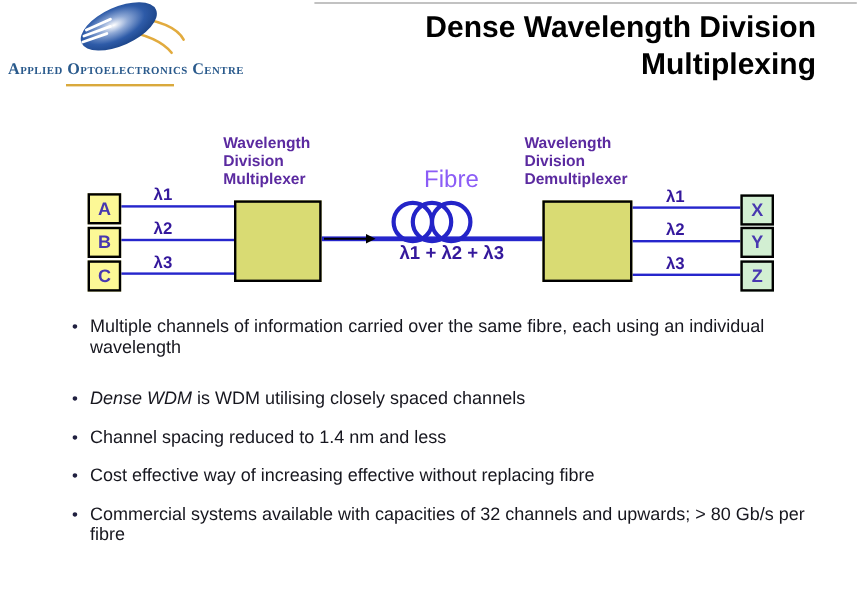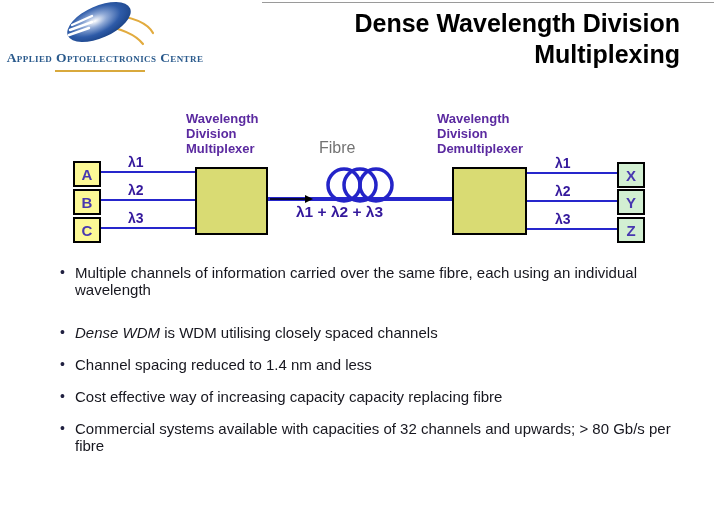--- a/index.html
+++ b/index.html
@@ -21,23 +21,23 @@
   
   .iobox{position:absolute;width:28px;height:26px;box-sizing:border-box;border:2px solid #000;
          display:flex;align-items:center;justify-content:center;font-weight:bold;font-size:15px;color:#4838B0;}
   .input{background:#FCF896;}
   .output{background:#D2EFD2;}
   .bigbox{position:absolute;width:73px;height:68px;box-sizing:border-box;background:#D9DB73;border:2px solid #000;}
   .hline{position:absolute;height:2px;background:#2626CC;}
   .thickline{position:absolute;height:4px;background:#2626CC;}
   .muxlabel{position:absolute;font-weight:bold;font-size:13px;line-height:15px;color:#5B2AA0;text-align:left;}
   .lam{position:absolute;width:30px;font-weight:bold;font-size:14px;color:#34189C;text-align:left;}
-  .fibre-label{position:absolute;left:319px;top:139px;width:80px;text-align:left;
-               font-size:16px;color:#737373;}
-  .fibre-sum{position:absolute;left:296px;top:203px;width:124px;text-align:left;
+  .fibre-label{position:absolute;left:319px;top:139px;width:80px;text-align:right;
+               font-size:20px;color:#8b5cf6;}
+  .fibre-sum{position:absolute;left:296px;top:203px;width:124px;text-align:right;
              font-weight:bold;font-size:15.5px;color:#34189C;}
 
   
   .bullets{position:absolute;left:60px;top:264px;width:620px;margin:0;padding:0;list-style:none;}
   .bullets li{display:flex;margin-bottom:15px;font-size:15px;line-height:17px;color:#17171F;}
   .bullets li:first-child{margin-bottom:26px;}
   .dot{width:15px;flex:none;color:#202040;font-size:14px;}
   .btext{width:604px;}
   .em{font-style:italic;}
 </style>
@@ -118,21 +118,21 @@
     <li>
       <span class="dot">•</span>
       <span class="btext"><span class="em">Dense WDM</span><span> is WDM utilising closely spaced channels</span></span>
     </li>
     <li>
       <span class="dot">•</span>
       <span class="btext">Channel spacing reduced to 1.4 nm and less</span>
     </li>
     <li>
       <span class="dot">•</span>
-      <span class="btext">Cost effective way of increasing capacity capacity replacing fibre</span>
+      <span class="btext">Cost effective way of increasing effective without replacing fibre</span>
     </li>
     <li>
       <span class="dot">•</span>
       <span class="btext">Commercial systems available with capacities of 32 channels and upwards; &gt; 80 Gb/s per fibre</span>
     </li>
   </ul>
 
 </div>
 
 </body></html>

